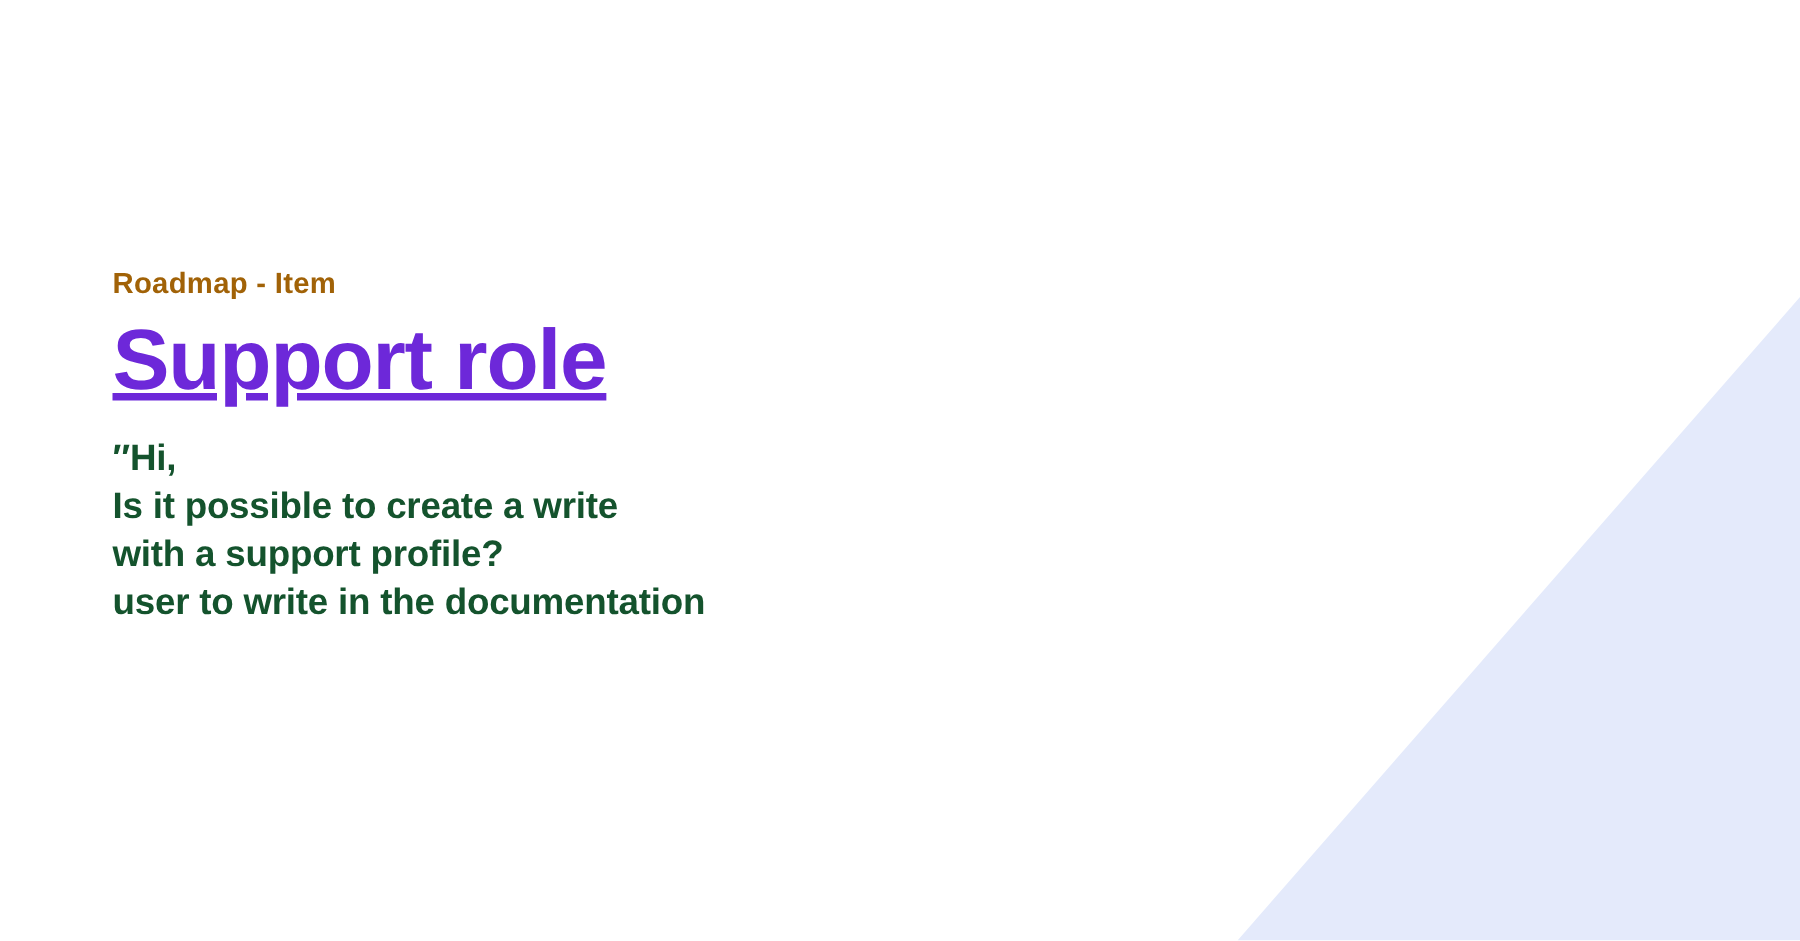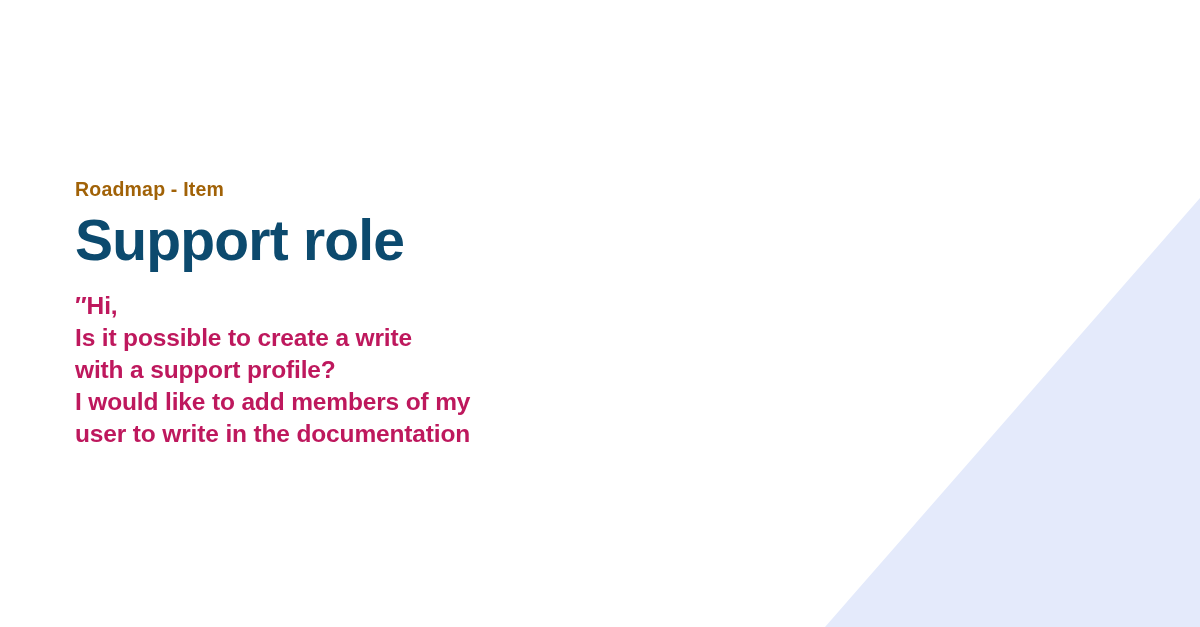--- a/index.html
+++ b/index.html
@@ -81,24 +81,23 @@
 <div class="card" style="background: rgb(255, 255, 255);">
 
   <svg class="corner-wedge" viewBox="0 0 1200 627" width="1200" height="627" xmlns="http://www.w3.org/2000/svg" aria-hidden="true">
     <polygon points="1200,198 825,627 1200,627" fill="#e4eafb"></polygon>
   </svg>
 
   <div class="content">
 
     <div class="eyebrow" style="color: #a16207;">Roadmap - Item</div>
 
-    <div class="title" style="color: #0c4a6e;">Support role</div>
+    <div class="title" style="color: #6d28d9; text-decoration: underline;">Support role</div>
 
-    <div class="excerpt" style="color: #be185d;">
+    <div class="excerpt" style="color: #14532d;">
       <span class="excerpt-line">″Hi,</span>
       <span class="excerpt-line">Is it possible to create a write</span>
       <span class="excerpt-line">with a support profile?</span>
-      <span class="excerpt-line">I would like to add members of my</span>
       <span class="excerpt-line">user to write in the documentation</span>
     </div>
 
   </div>
 </div>
 
 </body></html>

